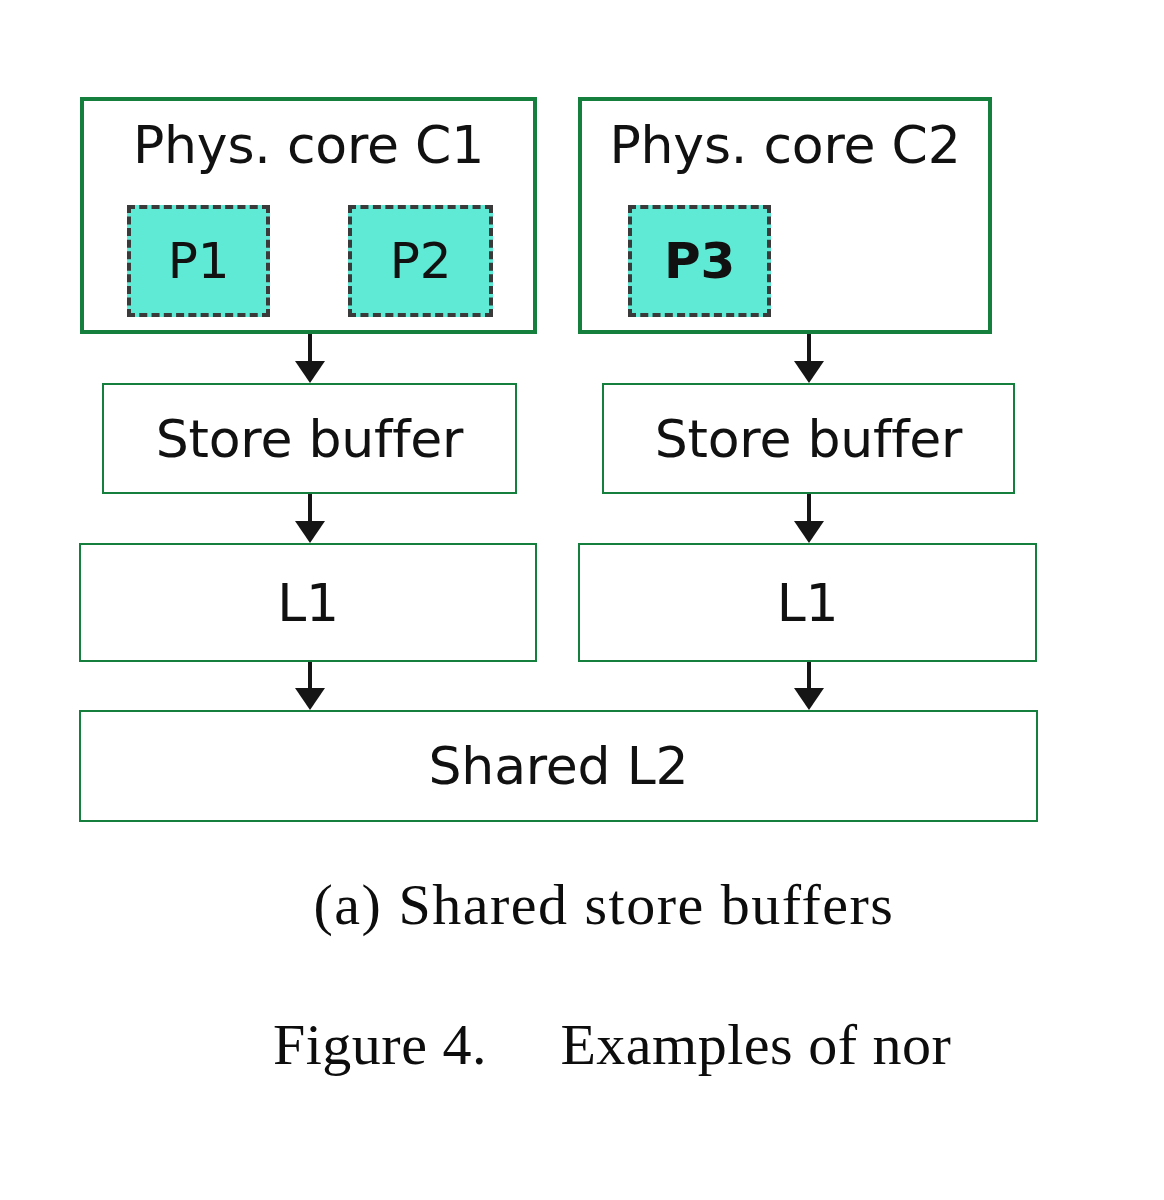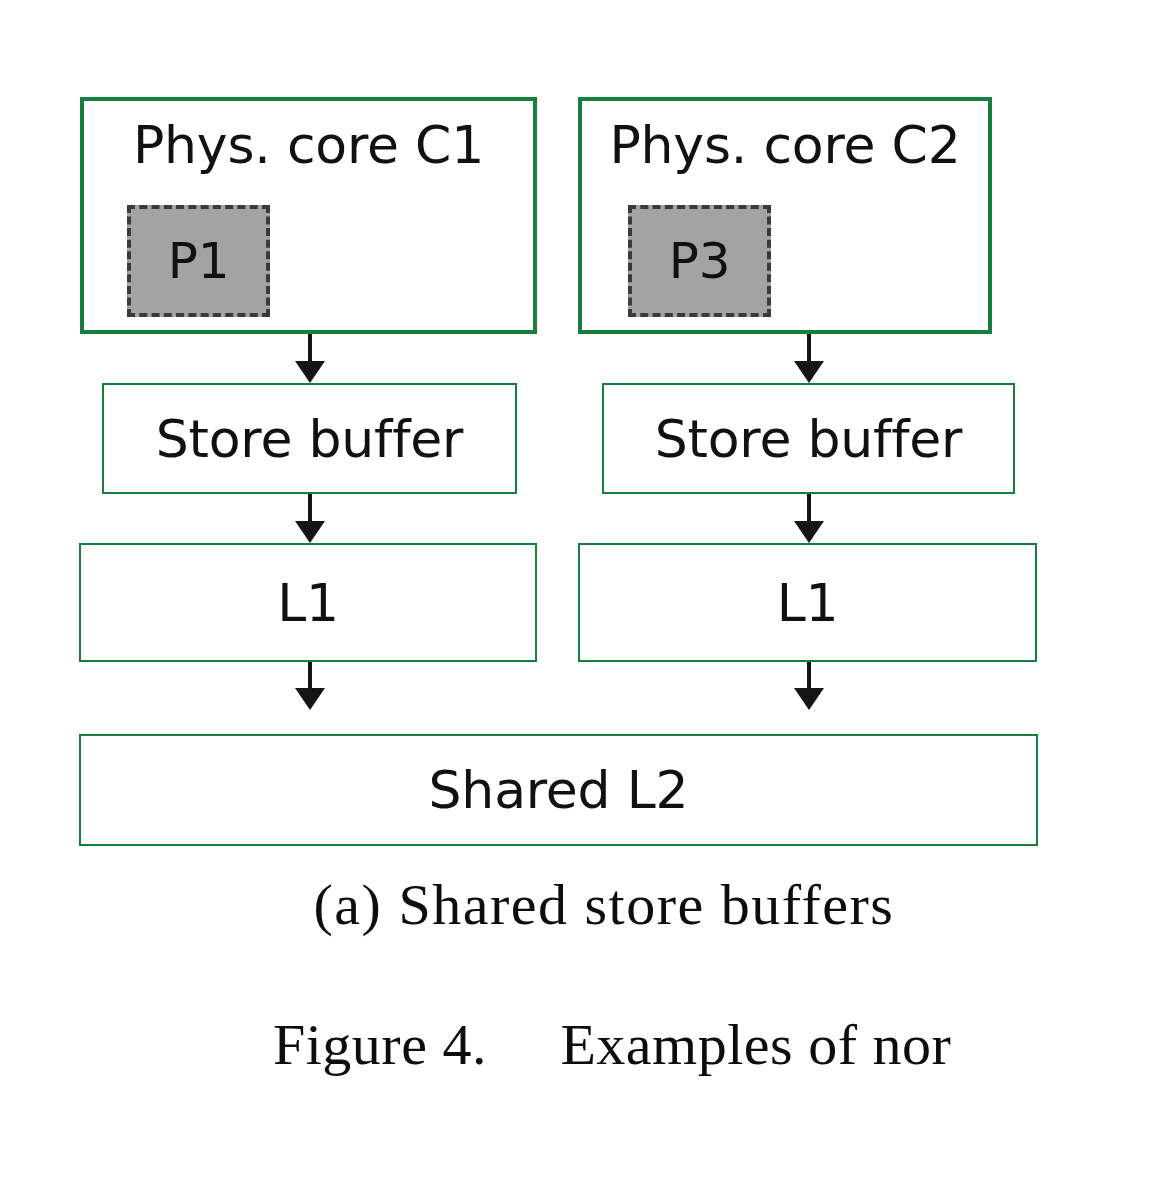--- a/index.html
+++ b/index.html
@@ -26,21 +26,21 @@
     box-sizing: border-box;
     background: #ffffff;
     border: 2px solid #15803d;
   }
   .core-box {
     border-width: 4px;
   }
   .proc-box {
     position: absolute;
     box-sizing: border-box;
-    background: #a3a3a3;
+    background: #5eead4;
     border: 4px dashed #3a3a3a;
   }
 
   .label {
     position: absolute;
     left: 0;
     right: 0;
     text-align: center;
     font-family: "DejaVu Sans", sans-serif;
     color: #111111;
@@ -122,20 +122,23 @@
 <div id="page">
 
   <div class="box core-box" style="left:80px; top:97px; width:457px; height:237px;">
     <div class="label core-title">Phys. core C1</div>
   </div>
 
   <div class="proc-box" style="left:127px; top:205px; width:143px; height:112px;">
     <div class="label proc-label">P1</div>
   </div>
 
+  <div class="proc-box" style="left:348px; top:205px; width:145px; height:112px;">
+    <div class="label proc-label">P2</div>
+  </div>
 
   <div class="arrow" style="left:295px; top:334px; width:30px; height:49px;">
     <div class="shaft" style="height:27px;"></div>
     <div class="head"></div>
   </div>
 
   <div class="box" style="left:102px; top:383px; width:415px; height:111px;">
     <div class="label box-label">Store buffer</div>
   </div>
 
@@ -150,21 +153,21 @@
 
   <div class="arrow" style="left:295px; top:662px; width:30px; height:48px;">
     <div class="shaft" style="height:26px;"></div>
     <div class="head"></div>
   </div>
 
   <div class="box core-box" style="left:578px; top:97px; width:414px; height:237px;">
     <div class="label core-title">Phys. core C2</div>
   </div>
 
-  <div class="proc-box" style="left:628px; top:205px; width:143px; height:112px;">
+  <div class="proc-box" style="left:628px; top:205px; width:143px; height:112px;font-weight:bold;">
     <div class="label proc-label">P3</div>
   </div>
 
 
   <div class="arrow" style="left:794px; top:334px; width:30px; height:49px;">
     <div class="shaft" style="height:27px;"></div>
     <div class="head"></div>
   </div>
 
   <div class="box" style="left:602px; top:383px; width:413px; height:111px;">
@@ -178,21 +181,21 @@
 
   <div class="box" style="left:578px; top:543px; width:459px; height:119px;">
     <div class="label box-label">L1</div>
   </div>
 
   <div class="arrow" style="left:794px; top:662px; width:30px; height:48px;">
     <div class="shaft" style="height:26px;"></div>
     <div class="head"></div>
   </div>
 
-  <div class="box" style="left:79px; top:710px; width:959px; height:112px;margin-top:24px;">
+  <div class="box" style="left:79px; top:710px; width:959px; height:112px;">
     <div class="label box-label">Shared L2</div>
   </div>
 
   <div class="caption" id="subcaption">(a) Shared store buffers</div>
 
   <div class="caption" id="figure-caption">Figure 4.  Examples of nor</div>
 
 </div>
 
 </body></html>

